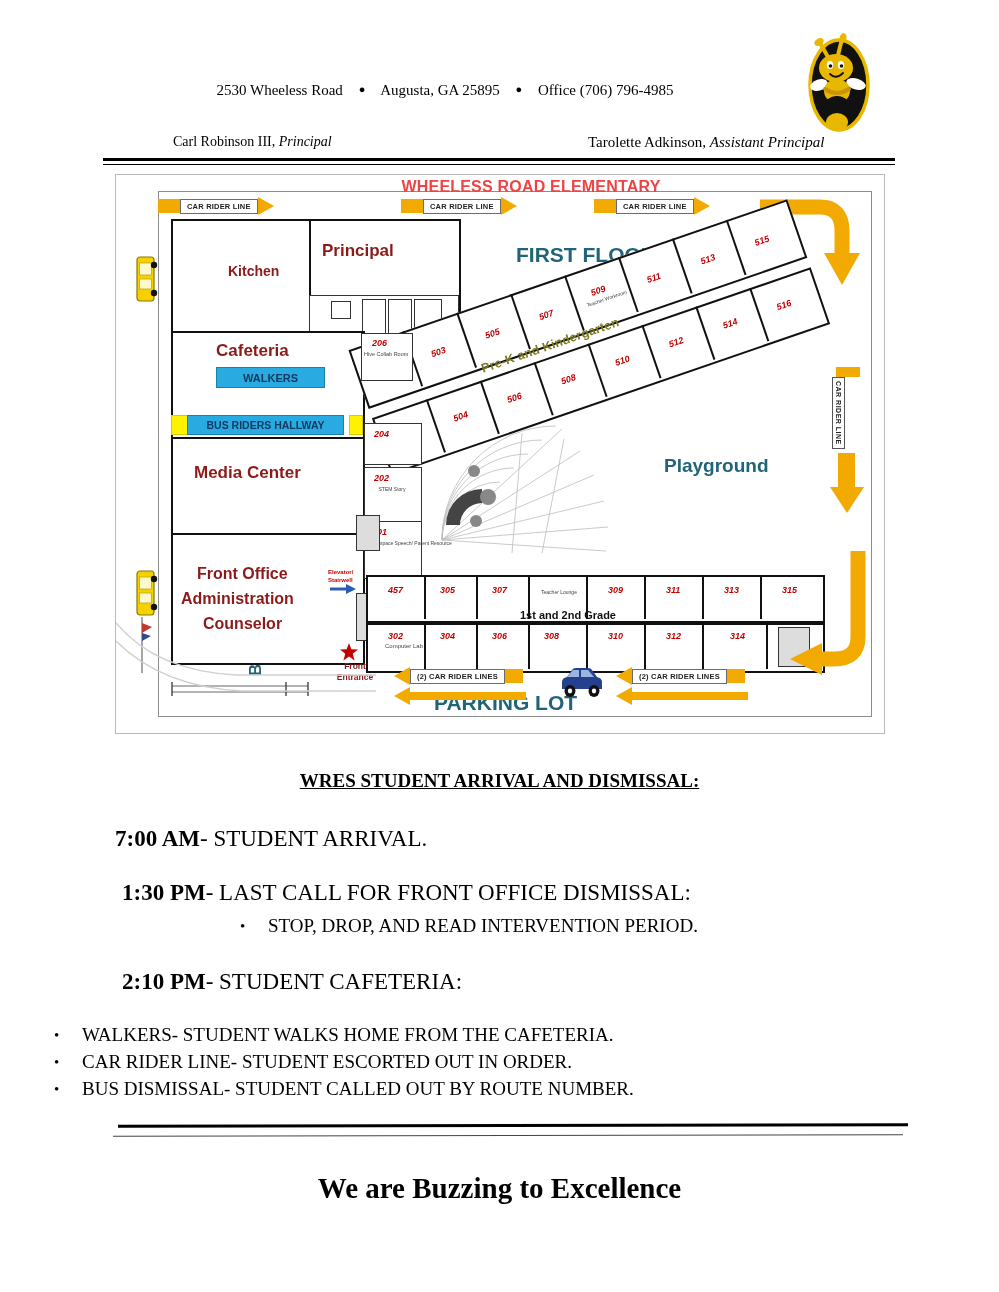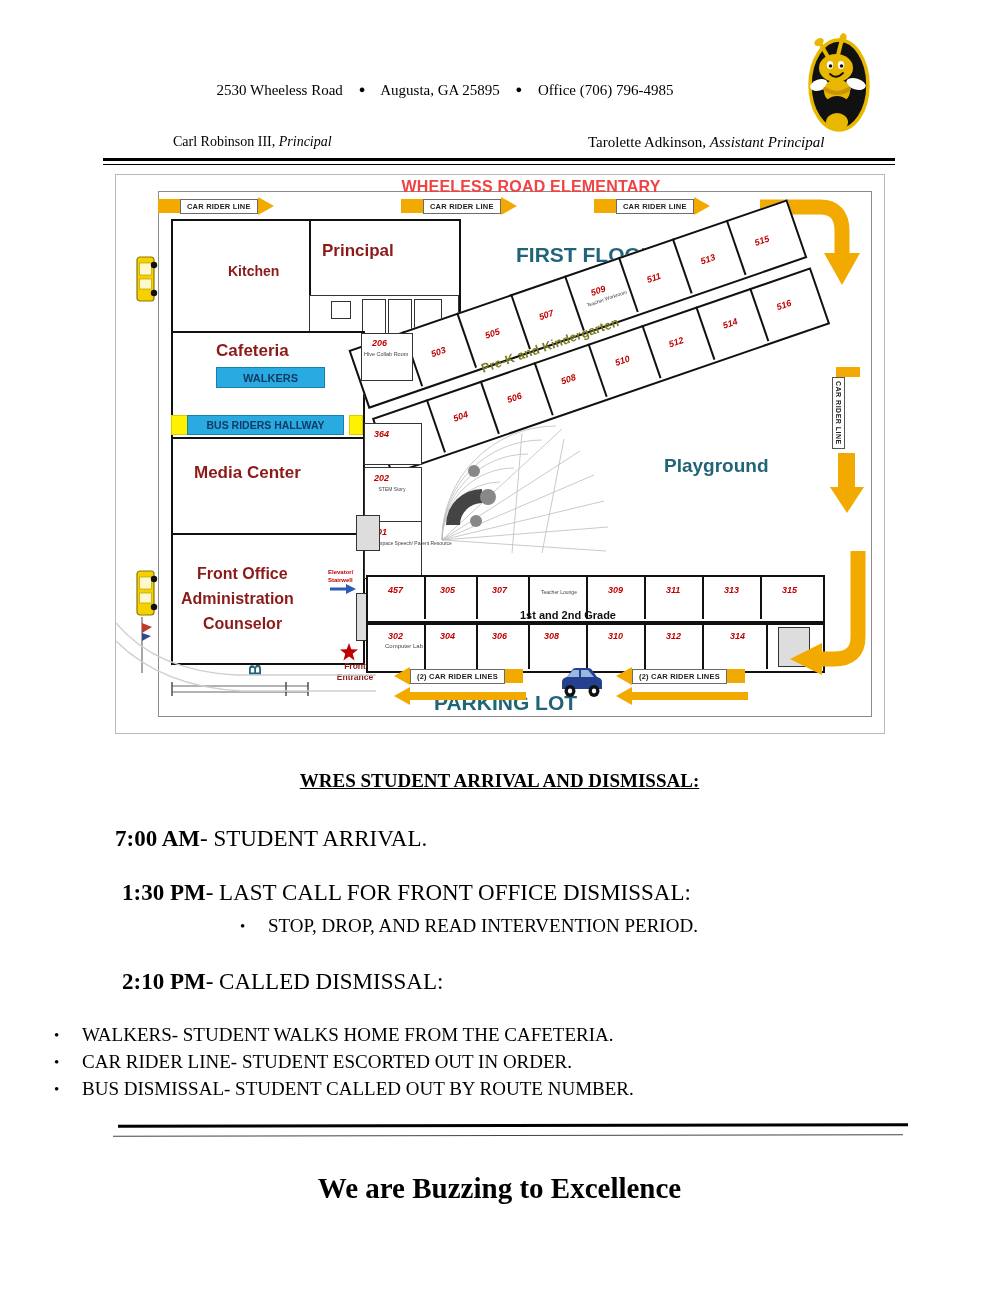--- a/index.html
+++ b/index.html
@@ -280,21 +280,21 @@
 
     <div style="position:absolute;left:120px;top:-6px;font-size:12.5px;font-weight:bold;
                 color:#7A7A1F;white-space:nowrap;letter-spacing:.2px;">Pre-K and Kindergarten</div>
   </div>
 
   <div class="bldg-thin" style="left:245px;top:158px;width:50px;height:46px;"></div>
   <div class="rm" style="left:256px;top:163px;">206</div>
   <div class="rm-sub" style="left:248px;top:176px;width:44px;font-size:5.5px;">Hive Collab Room</div>
 
   <div class="bldg-thin" style="left:248px;top:248px;width:56px;height:40px;"></div>
-  <div class="rm" style="left:258px;top:254px;">364</div>
+  <div class="rm" style="left:258px;top:254px;">204</div>
 
   <div class="bldg-thin" style="left:248px;top:292px;width:56px;height:54px;"></div>
   <div class="rm" style="left:258px;top:298px;">202</div>
   <div class="rm-sub" style="left:252px;top:311px;width:48px;">STEM Story</div>
 
   <div class="bldg-thin" style="left:248px;top:346px;width:56px;height:56px;"></div>
   <div class="rm" style="left:256px;top:352px;">201</div>
   <div class="rm-sub" style="left:250px;top:365px;width:52px;">Makerspace Speech/ Parent Resource</div>
 
   <div style="position:absolute;left:212px;top:393px;font-size:6px;font-weight:bold;
@@ -453,21 +453,21 @@
   </div>
 
   <div class="sched-line" id="line-130">
     <span class="t">1:30 PM</span><span>- LAST CALL FOR FRONT OFFICE DISMISSAL:</span>
   </div>
   <ul class="bul" id="sub-intervention">
     <li>STOP, DROP, AND READ INTERVENTION PERIOD.</li>
   </ul>
 
   <div class="sched-line" id="line-210">
-    <span class="t">2:10 PM</span><span>- CALLED DISMISSAL:</span>
+    <span class="t">2:10 PM</span><span>- STUDENT CAFETERIA:</span>
   </div>
 
   <ul class="bul" id="dismissal-list">
     <li>WALKERS- STUDENT WALKS HOME FROM THE CAFETERIA.</li>
     <li>CAR RIDER LINE- STUDENT ESCORTED OUT IN ORDER.</li>
     <li>BUS DISMISSAL- STUDENT CALLED OUT BY ROUTE NUMBER.</li>
   </ul>
 </div>
 
 <div id="foot-rule-thick"></div>

